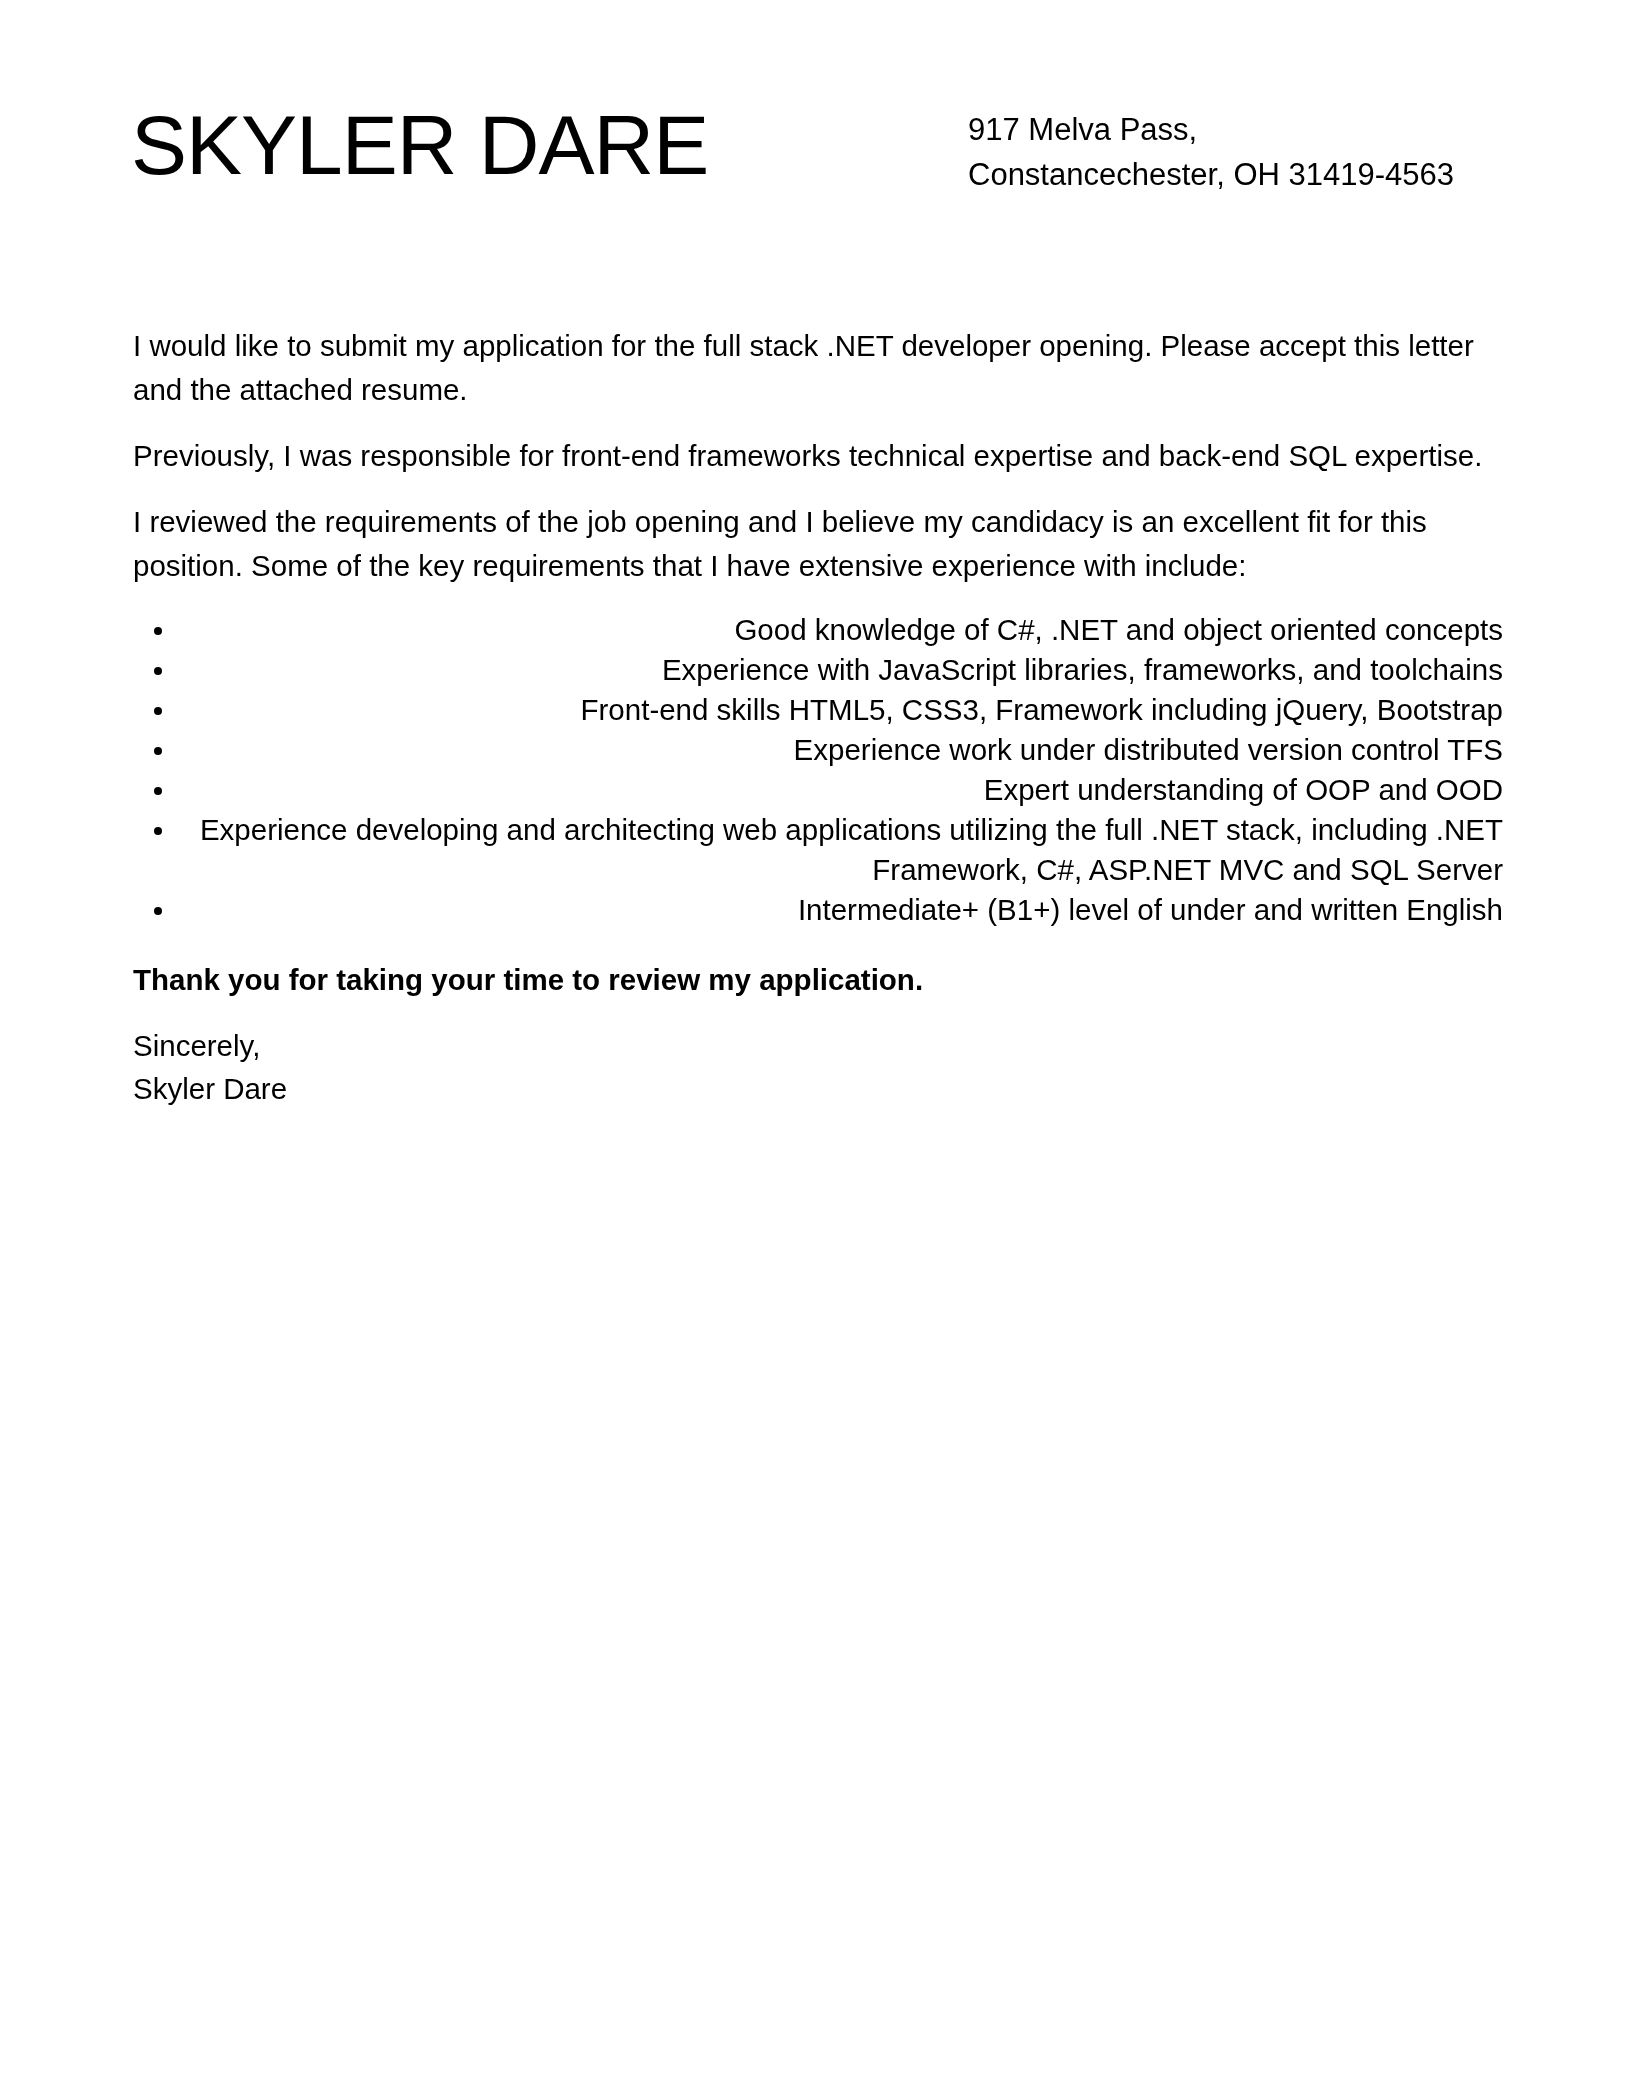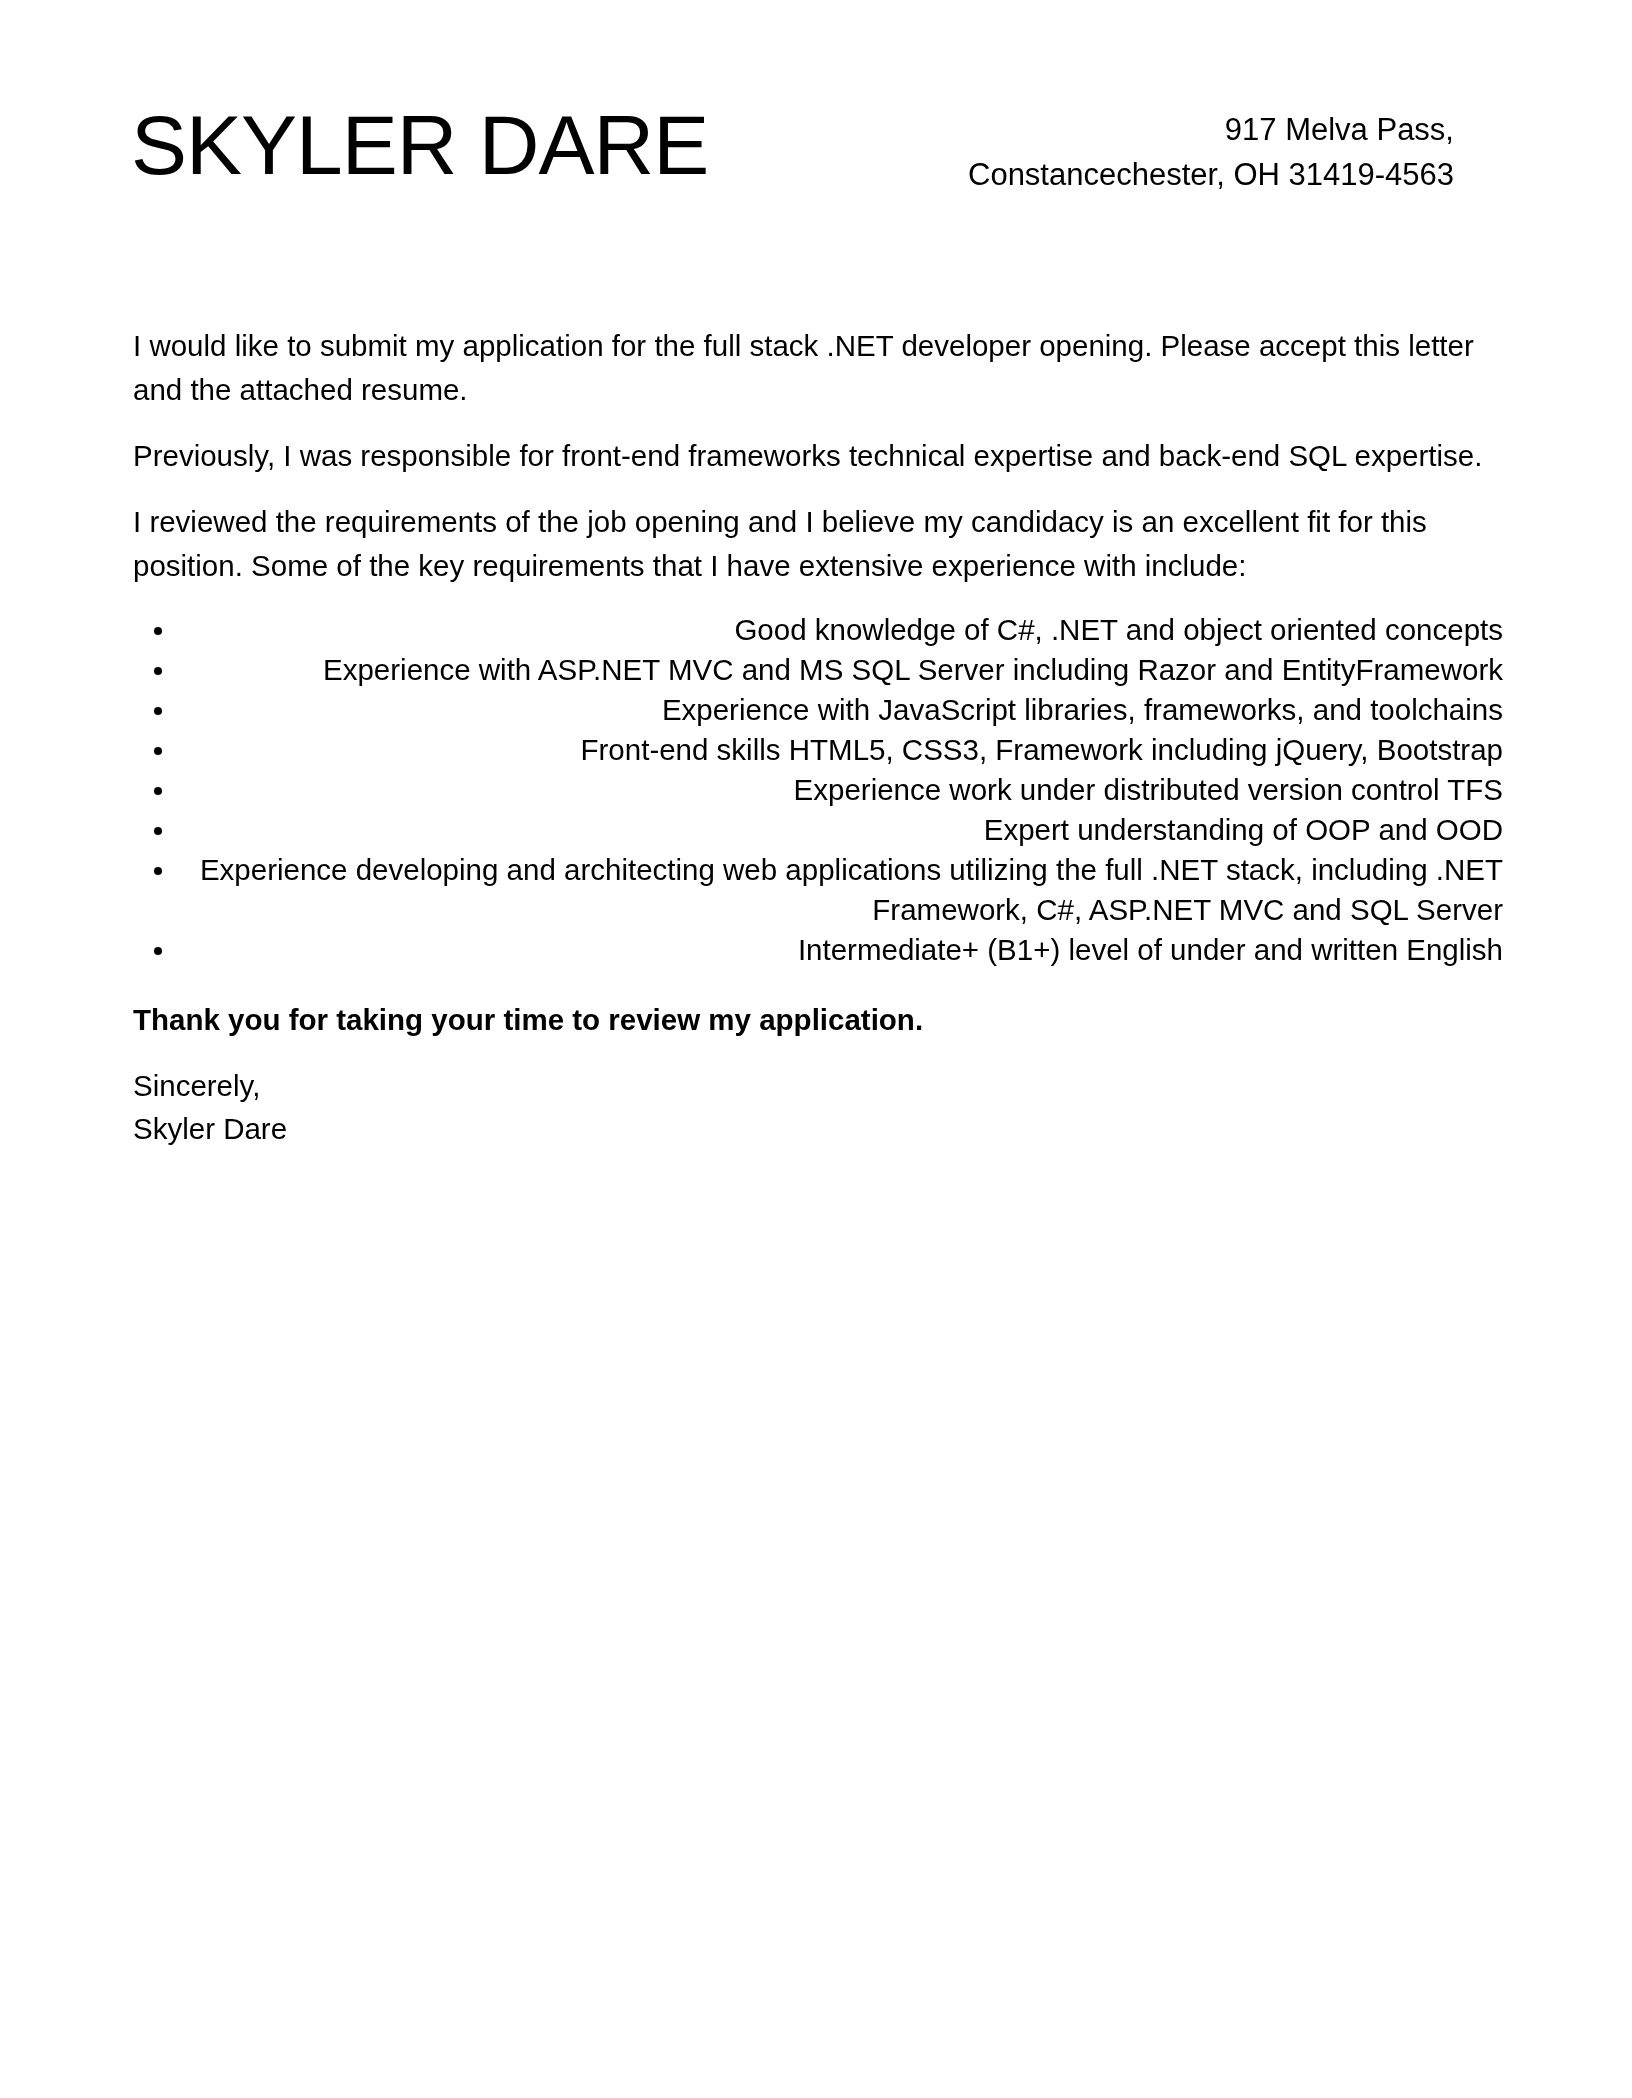--- a/index.html
+++ b/index.html
@@ -8,21 +8,21 @@
     font-family: "Liberation Sans", sans-serif; color: #000000;
   }
   .page { position: absolute; left: 0; top: 0; width: 1470px; height: 2098px; margin-top: 25px; }
   .name {
     position: absolute; left: 131px; top: 70px;
     font-size: 84px; line-height: 100px; font-weight: 400; letter-spacing: -1px;
     margin: 0; white-space: nowrap;
   }
   .address {
     position: absolute; left: 968px; top: 82px;
-    font-size: 31px; line-height: 45px; text-align: right;
+    font-size: 31px; line-height: 45px;
   }
   .address div { white-space: nowrap; }
   .body {
     position: absolute; left: 133px; top: 299px; width: 1370px;
     font-size: 29.5px; line-height: 44px;
   }
   .salutation { font-weight: 700; font-weight: 600; margin: 0 0 22px 0; }
   .para { margin: 0 0 22px 0; }
   .reqs { list-style: none; margin: 0 0 28px 0; padding: 0 0 0 48px; text-align: right; }
   .reqs li { position: relative; line-height: 40px; }
@@ -44,21 +44,20 @@
     <div>Constancechester, OH 31419-4563</div>
   </div>
 
   <div class="body">
     <p class="para">I would like to submit my application for the full stack .NET developer opening. Please accept this letter and the attached resume.</p>
     <p class="para">Previously, I was responsible for front-end frameworks technical expertise and back-end SQL expertise.</p>
     <p class="para">I reviewed the requirements of the job opening and I believe my candidacy is an excellent fit for this position. Some of the key requirements that I have extensive experience with include:</p>
 
     <ul class="reqs">
       <li>Good knowledge of C#, .NET and object oriented concepts</li>
-      <li>Experience with ASP.NET MVC and MS SQL Server including Razor and EntityFramework</li>
       <li>Experience with JavaScript libraries, frameworks, and toolchains</li>
       <li>Front-end skills HTML5, CSS3, Framework including jQuery, Bootstrap</li>
       <li>Experience work under distributed version control TFS</li>
       <li>Expert understanding of OOP and OOD</li>
       <li>Experience developing and architecting web applications utilizing the full .NET stack, including .NET Framework, C#, ASP.NET MVC and SQL Server</li>
       <li>Intermediate+ (B1+) level of under and written English</li>
     </ul>
 
     <p class="closing">Thank you for taking your time to review my application.</p>
 

